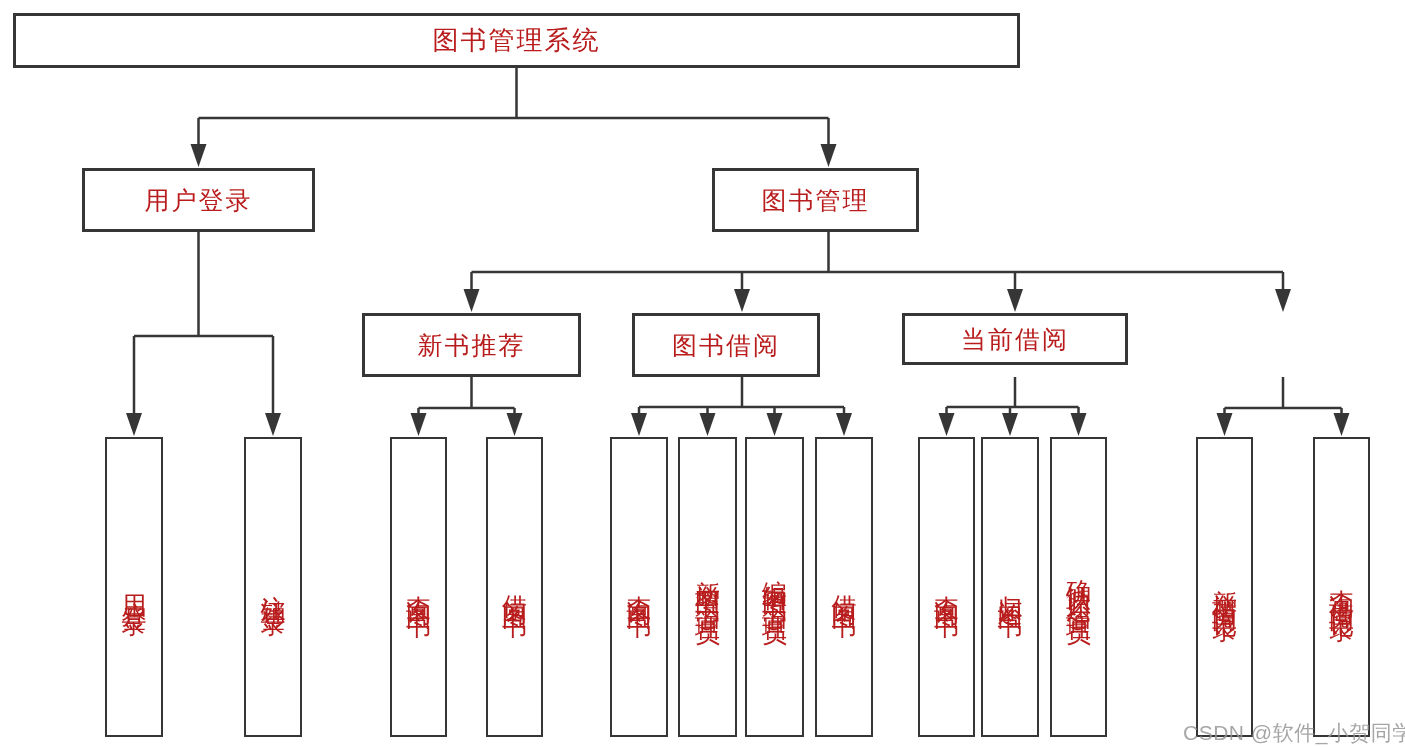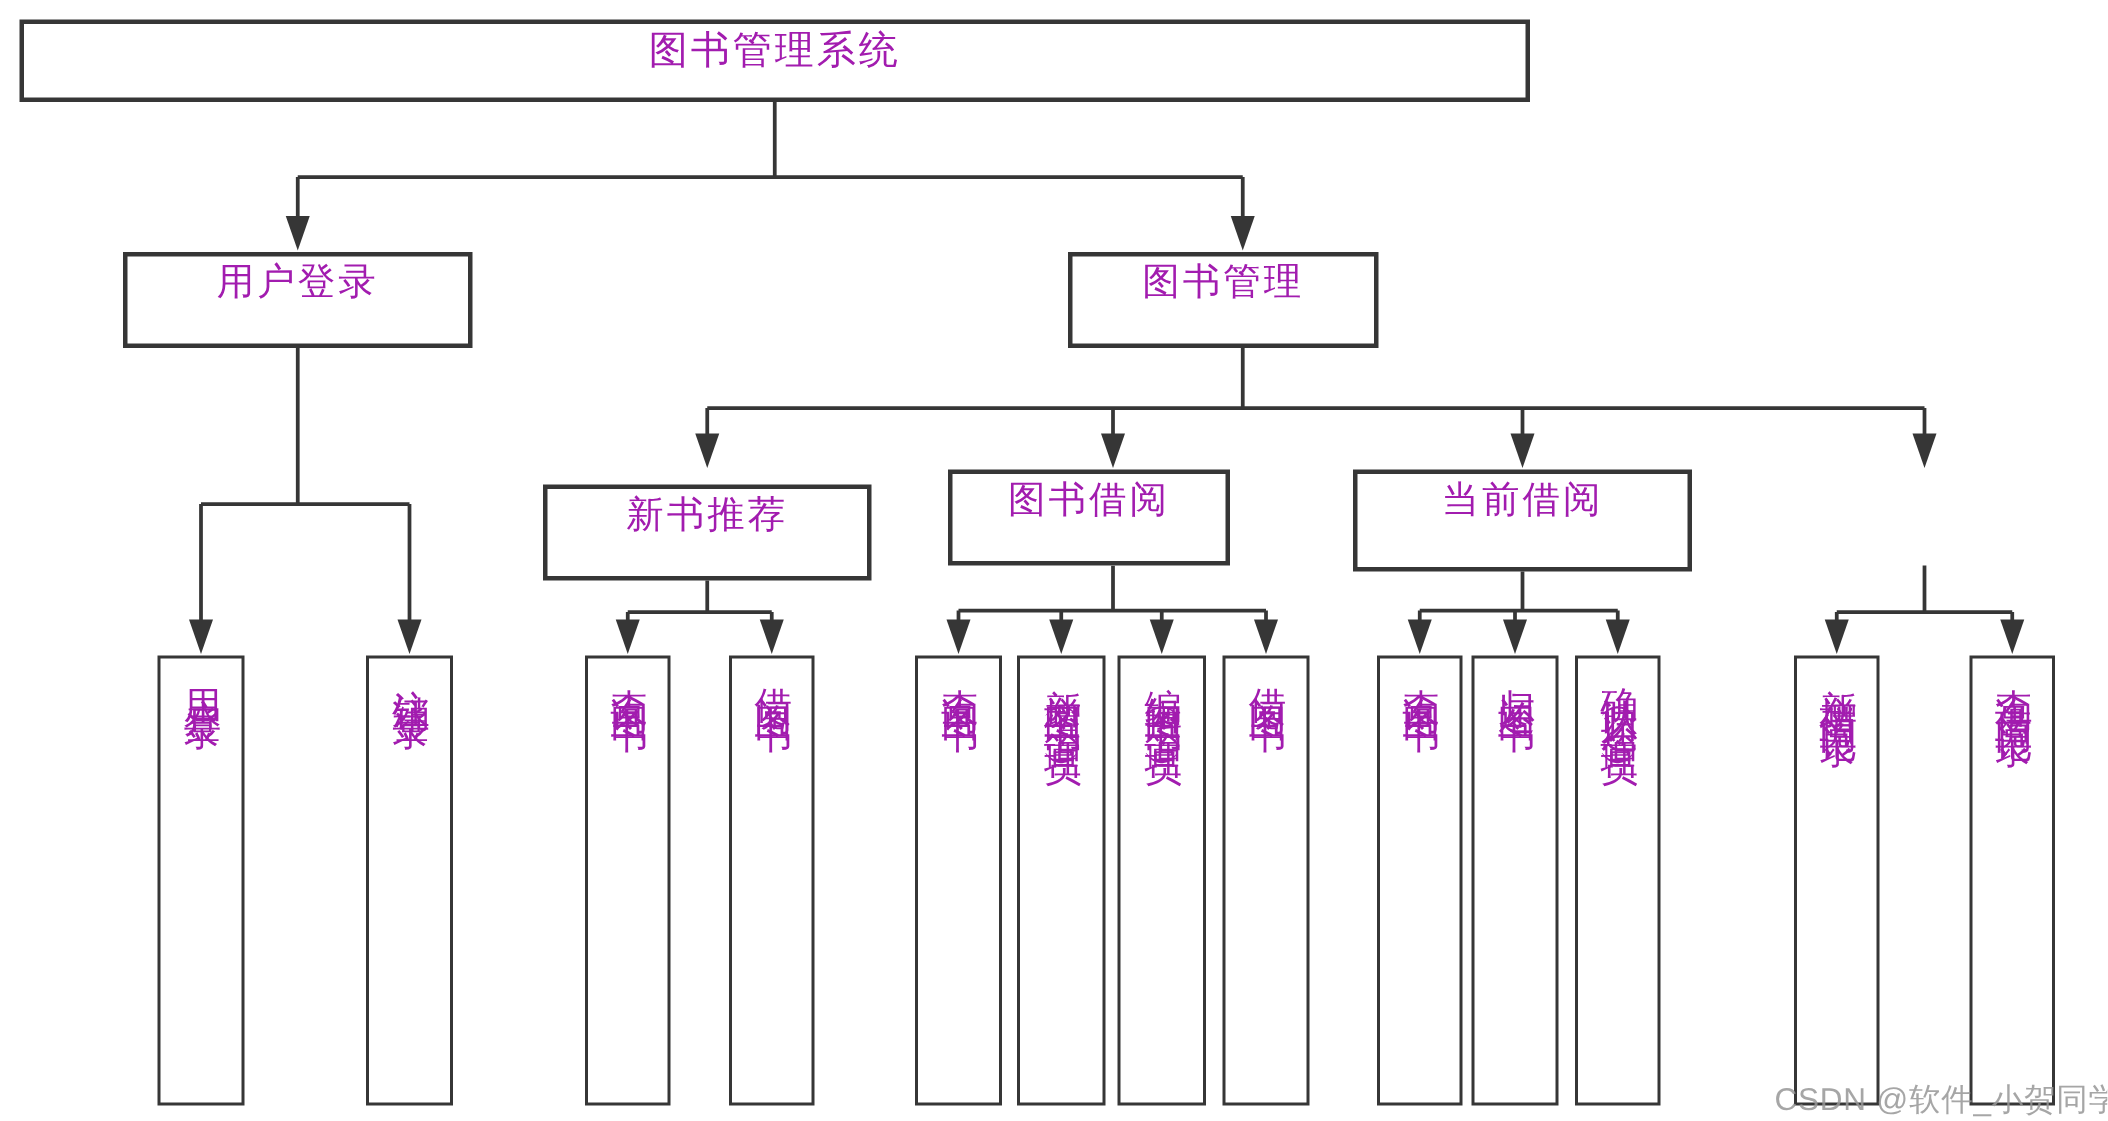--- a/index.html
+++ b/index.html
@@ -9,23 +9,23 @@
     background:#fff;
     font-family:"Liberation Sans","DejaVu Sans",sans-serif;
     overflow:hidden;
   }
   .node{
     position:absolute;
     box-sizing:border-box;
     border:3px solid #363636;
     background:#fff;
     display:flex;
-    align-items:flex-start;
+    align-items:center;
     justify-content:center;
-    color:#a21caf;
+    color:#b91c1c;
   }
   .h-label{
     font-size:25px;
     letter-spacing:2px;
     white-space:nowrap;
   }
   .root-label{font-size:26px;}
   .leaf{
     top:437px;height:300px;
     border-width:2.5px;
@@ -102,27 +102,27 @@
     <span class="h-label root-label">图书管理系统</span>
   </div>
 
   <div class="node" style="left:82px;top:168px;width:233px;height:64px;">
     <span class="h-label">用户登录</span>
   </div>
   <div class="node" style="left:712px;top:168px;width:207px;height:64px;">
     <span class="h-label">图书管理</span>
   </div>
 
-  <div class="node" style="left:362px;top:313px;width:219px;height:64px;margin-top:10px;">
+  <div class="node" style="left:362px;top:313px;width:219px;height:64px;">
     <span class="h-label">新书推荐</span>
   </div>
   <div class="node" style="left:632px;top:313px;width:188px;height:64px;">
     <span class="h-label">图书借阅</span>
   </div>
-  <div class="node" style="left:902px;top:313px;width:226px;height:68px;">
+  <div class="node" style="left:902px;top:313px;width:226px;height:52px;">
     <span class="h-label">当前借阅</span>
   </div>
 
   <div class="node leaf" style="left:105px;width:58px;">
     <span class="v-label">用户登录</span>
   </div>
   <div class="node leaf" style="left:244px;width:58px;">
     <span class="v-label">注销登录</span>
   </div>
 

